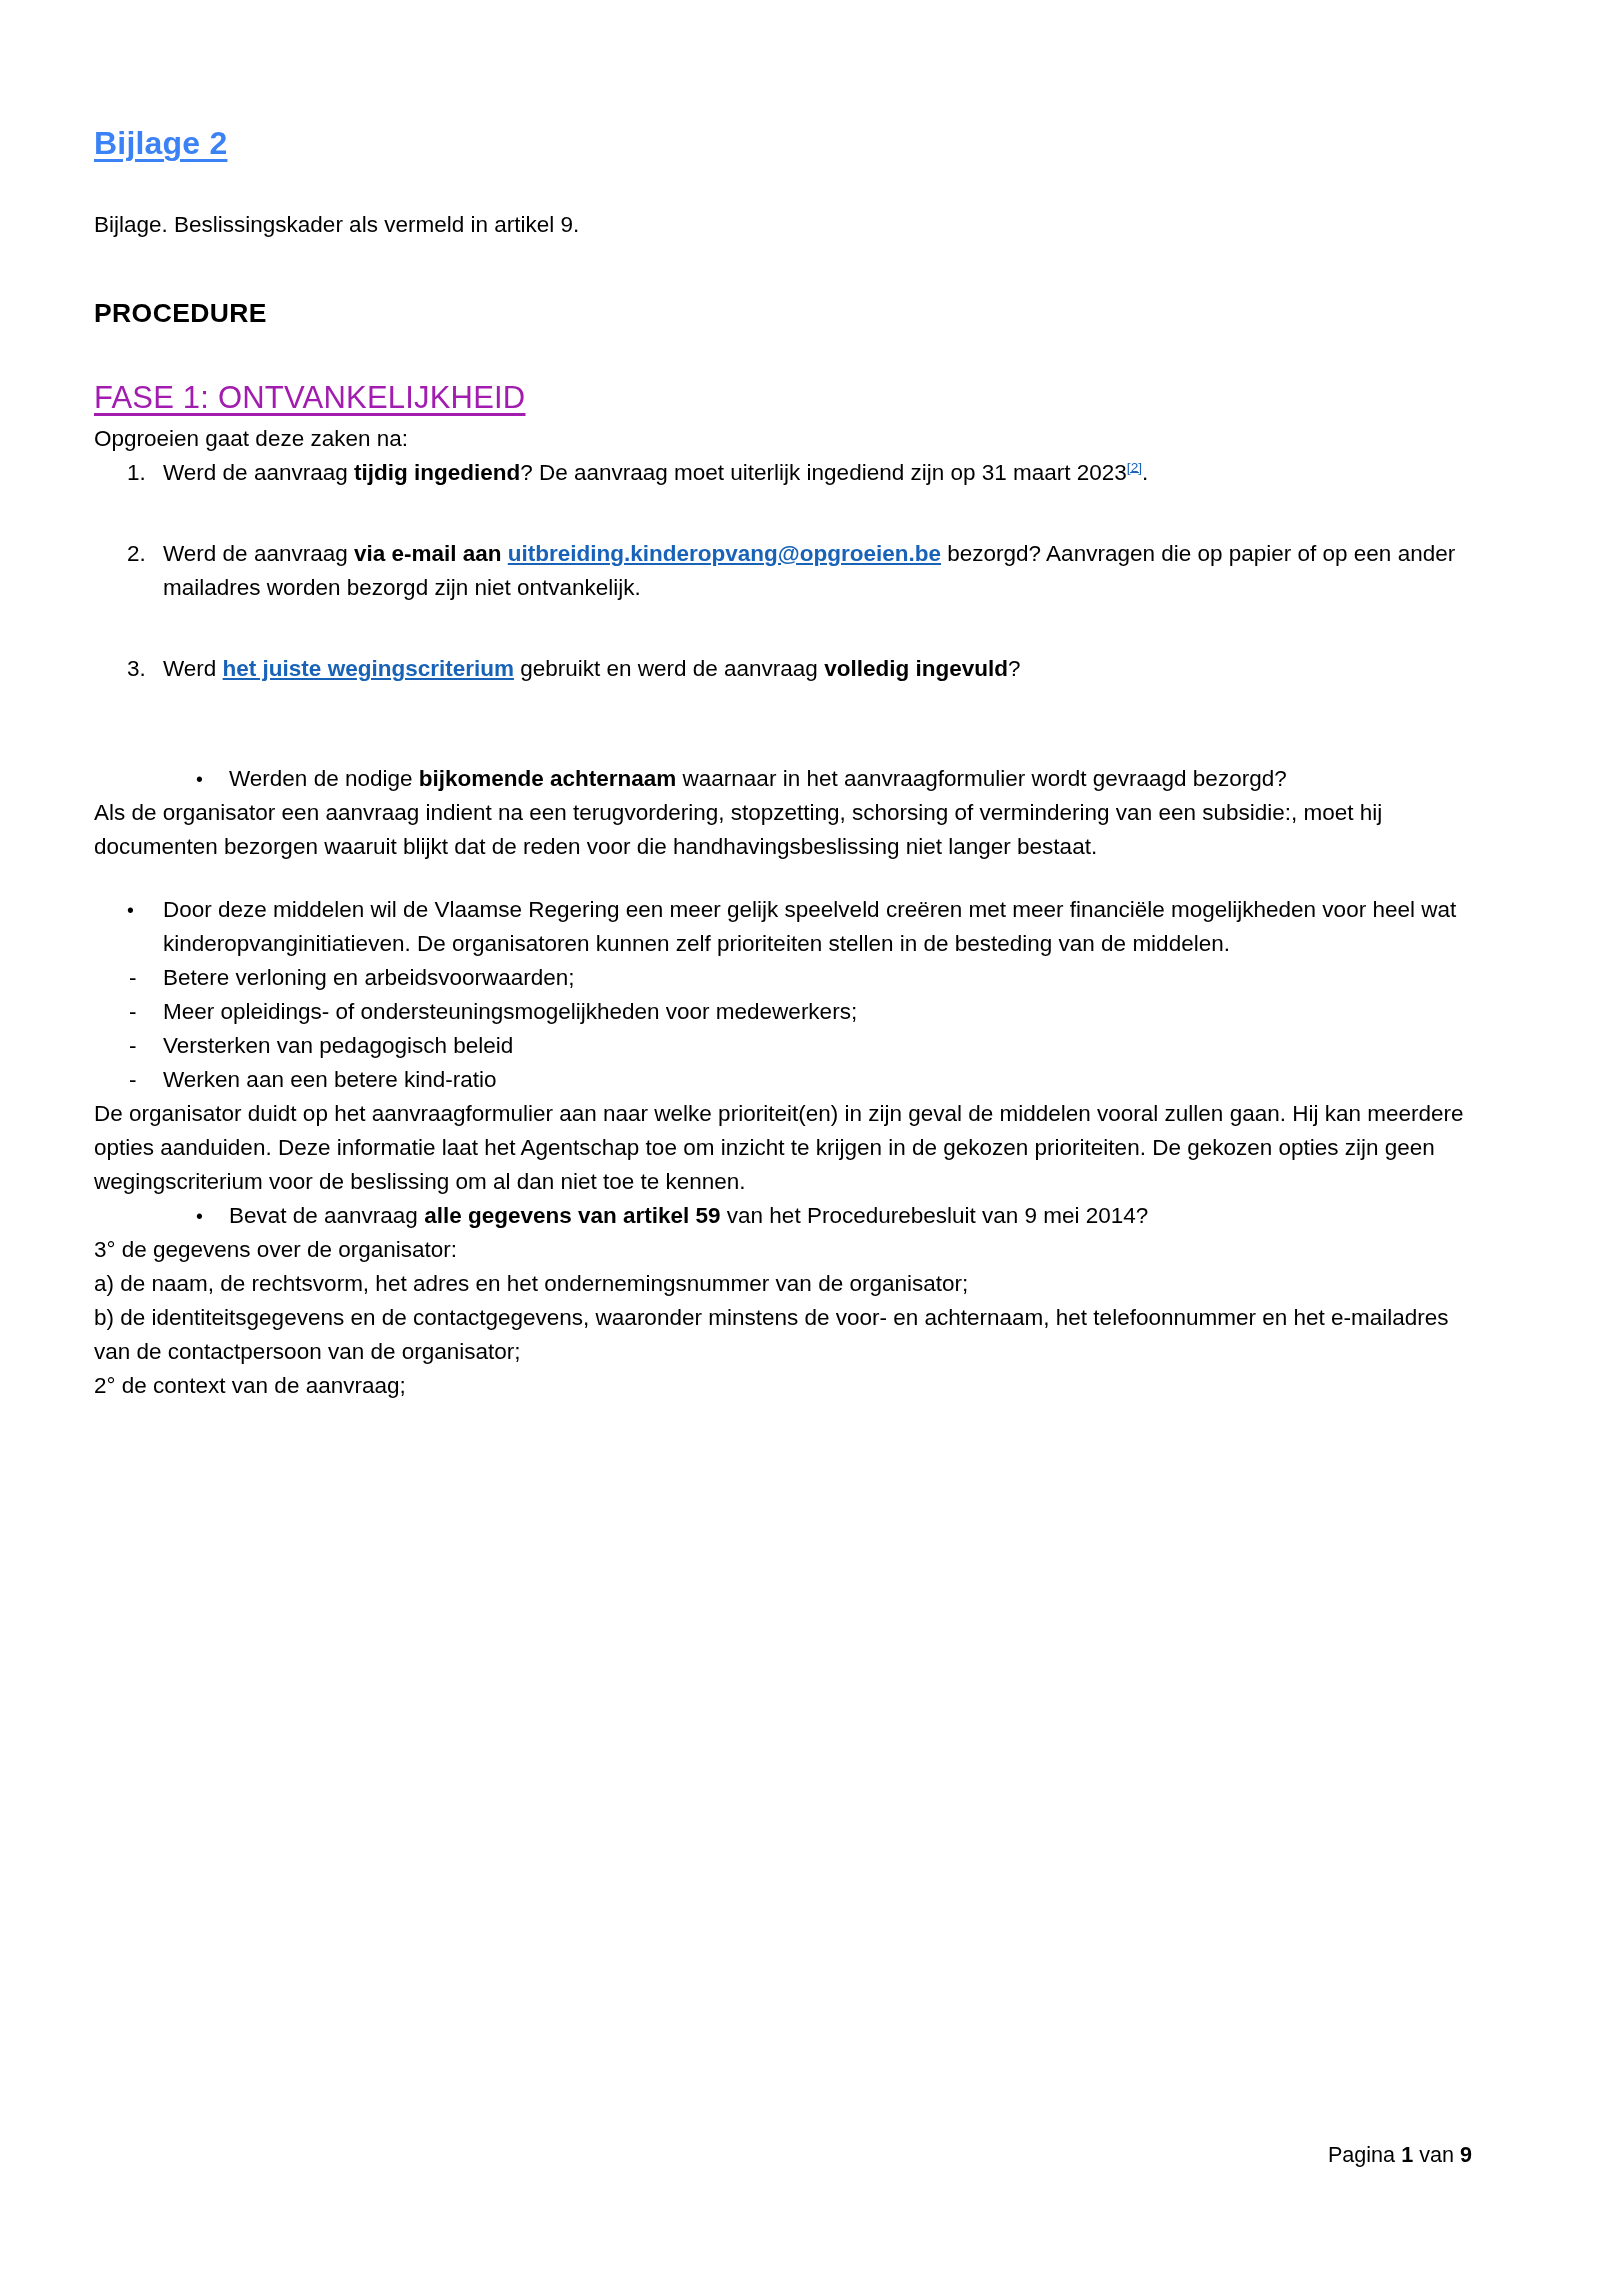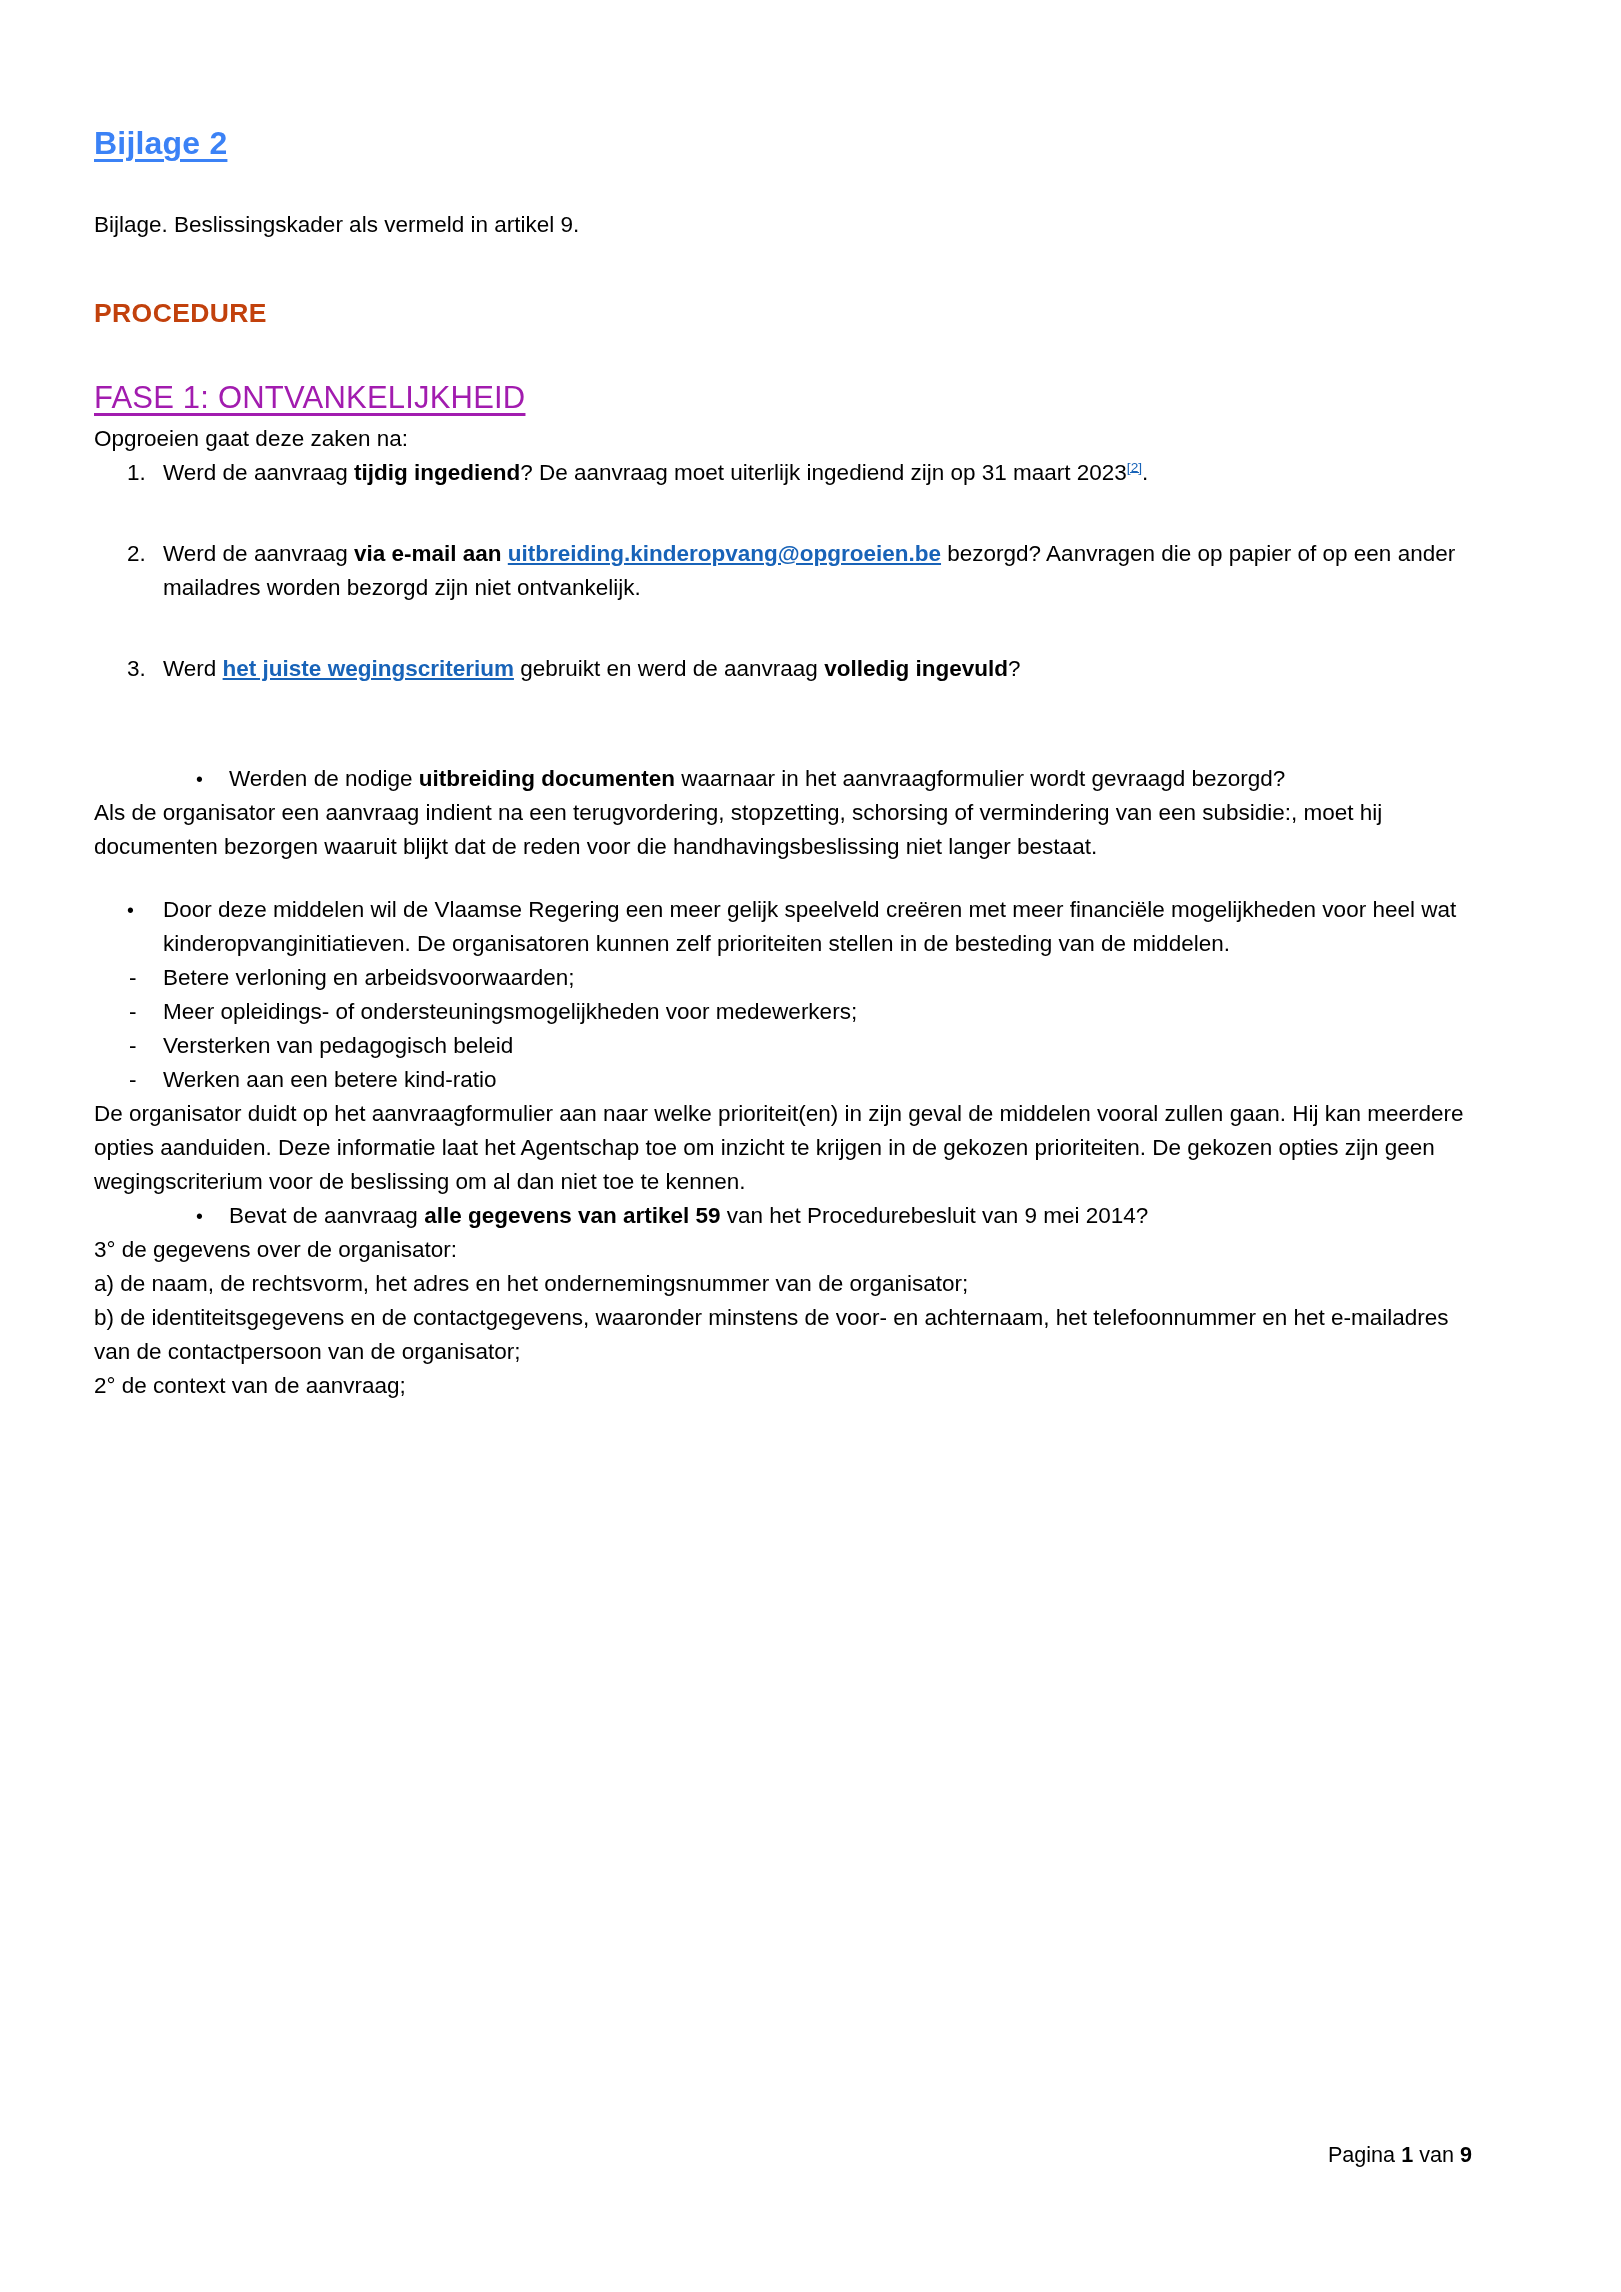--- a/index.html
+++ b/index.html
@@ -38,21 +38,21 @@
     letter-spacing: 0.2px;
   }
   .intro-line {
     font-size: 22.5px;
     line-height: 32px;
     margin: 0 0 57px 0;
   }
   .section-heading {
     font-size: 26.5px;
     font-weight: bold;
-    color: #c2410c;
+    color: #000000;
     margin: 0 0 51px 0;
     letter-spacing: 0.4px;
   }
   .phase-heading {
     font-size: 31px;
     color: #a21caf;
     text-decoration: underline;
     text-underline-offset: 4.9px;
     margin: 0 0 5.9px 0;
     font-weight: normal;
@@ -185,21 +185,21 @@
         <span>Werd </span><a class="link" href="#">het juiste wegingscriterium</a><span> gebruikt en werd de aanvraag </span><b>volledig ingevuld</b><span>?</span>
       </li>
 
     </ol>
 
     <div class="gap-md"></div>
 
     <ul class="bul bul-deep">
       <li>
         <span class="dot">•</span>
-        <span>Werden de nodige </span><b>uitbreiding documenten</b><span> waarnaar in het aanvraagformulier wordt gevraagd bezorgd?</span>
+        <span>Werden de nodige </span><b>bijkomende achternaam</b><span> waarnaar in het aanvraagformulier wordt gevraagd bezorgd?</span>
       </li>
     </ul>
 
     <p class="para">Als de organisator een aanvraag indient na een terugvordering, stopzetting, schorsing of vermindering van een subsidie:, moet hij documenten bezorgen waaruit blijkt dat de reden voor die handhavingsbeslissing niet langer bestaat.</p>
 
     <div class="gap-md"></div>
 
     <ul class="bul bul-mid">
       <li>
         <span class="dot">•</span>

